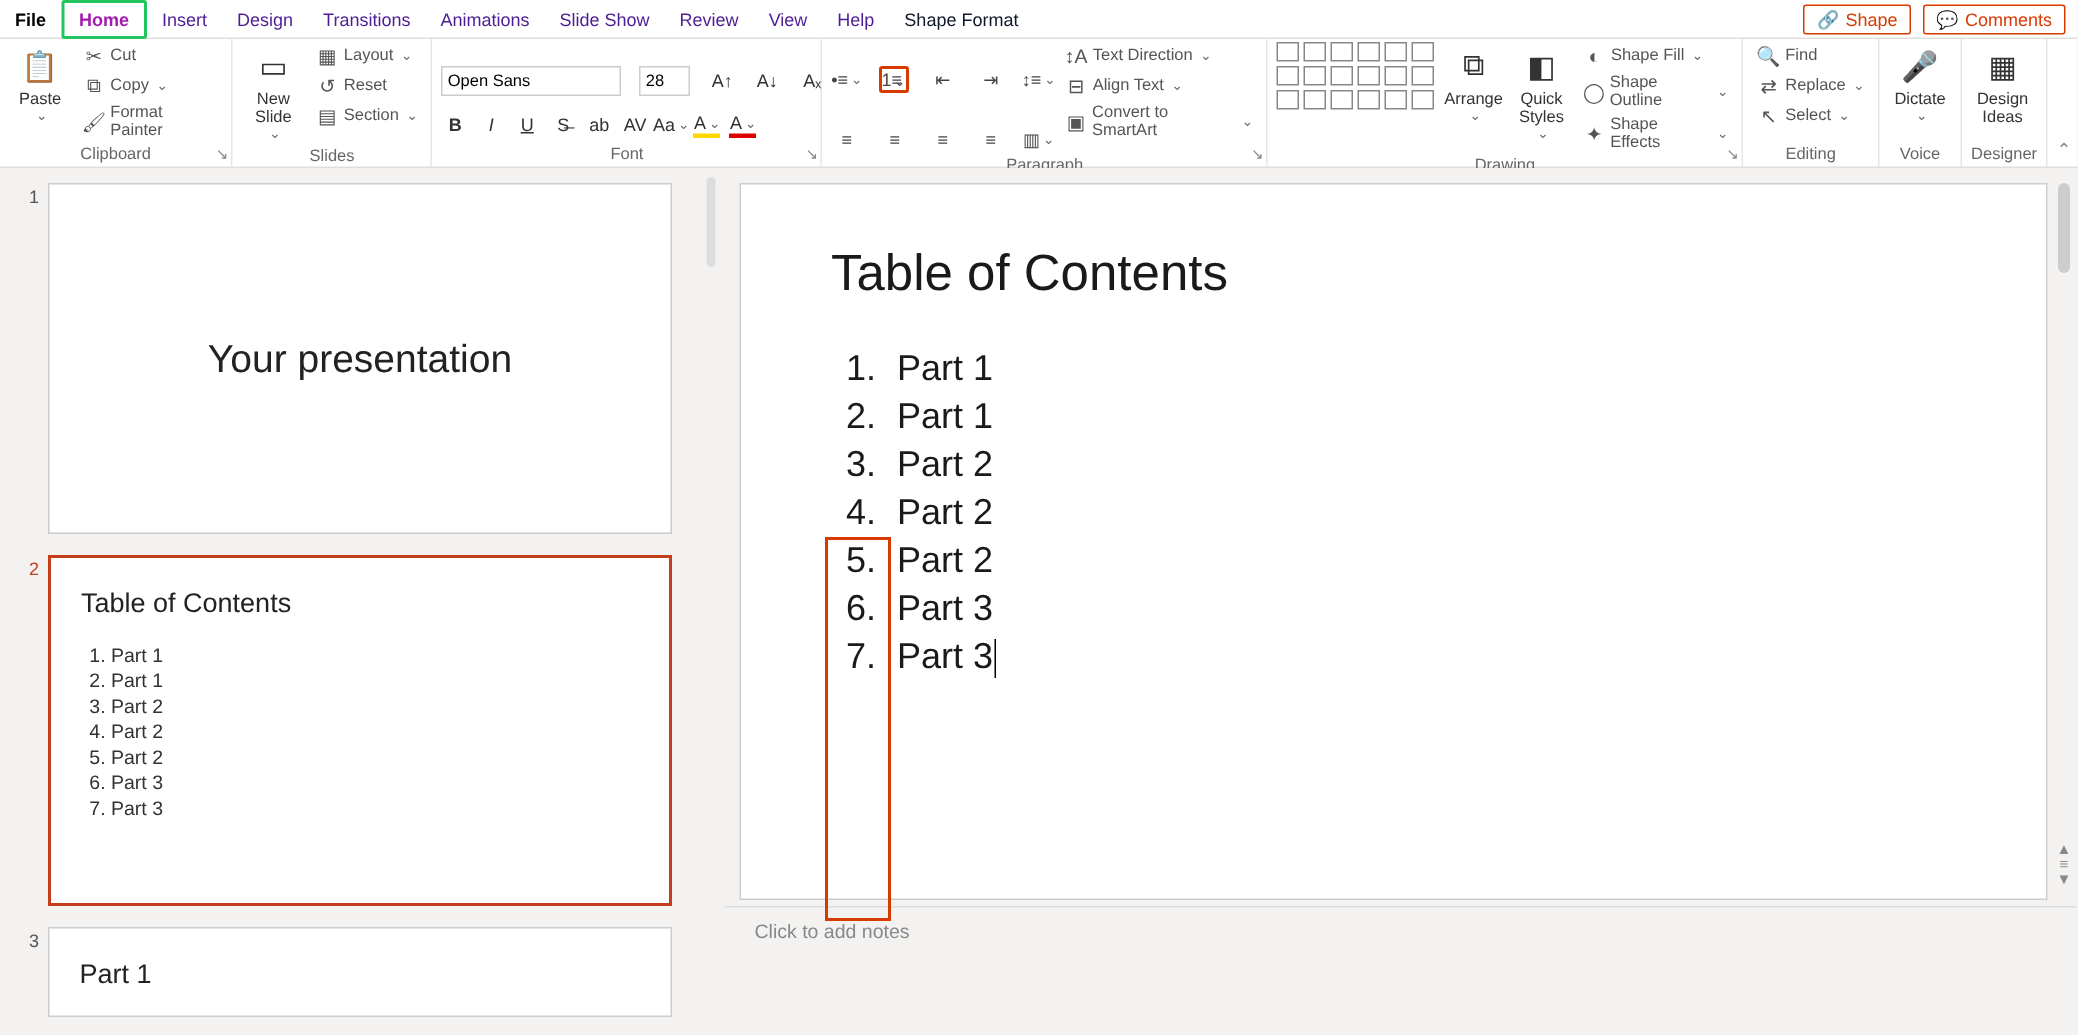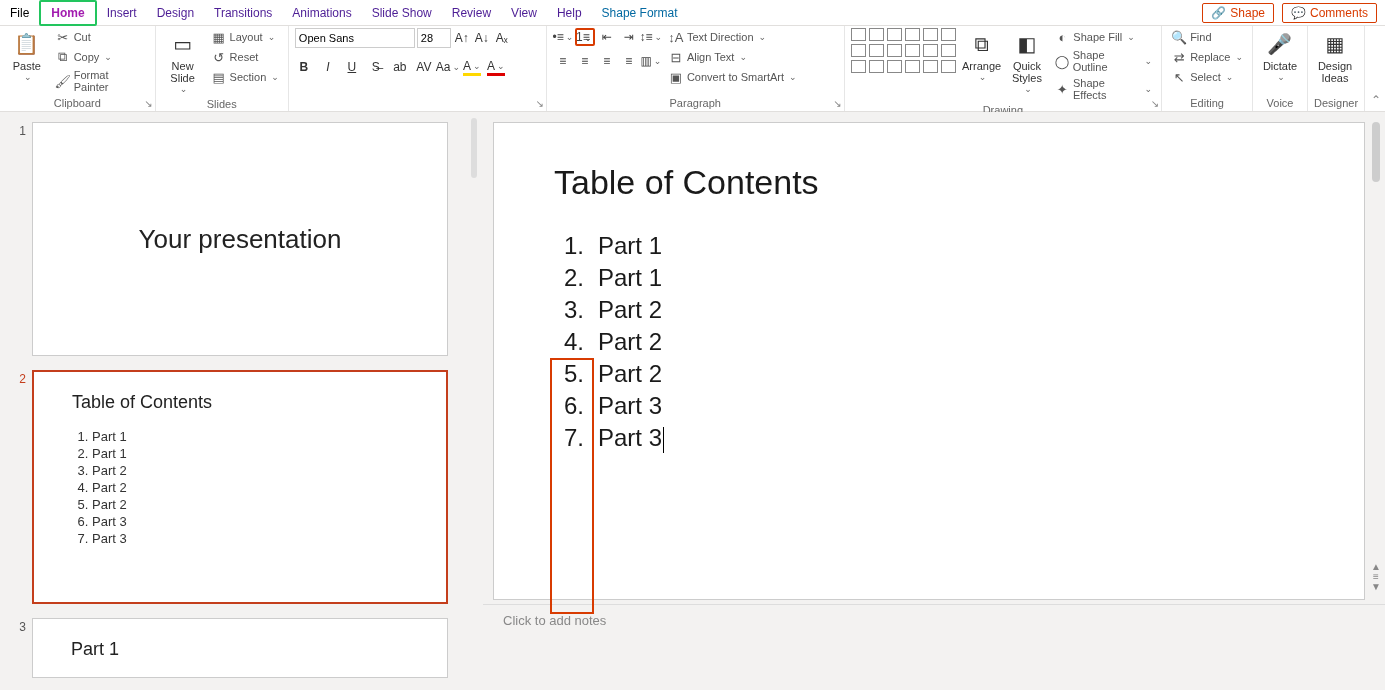--- a/index.html
+++ b/index.html
@@ -1,49 +1,49 @@
 <!DOCTYPE html>
 <html><head>
 <meta charset="utf-8">
 <style>
 * { box-sizing: border-box; margin: 0; padding: 0; }
 body { font-family: "Segoe UI", Arial, sans-serif; font-size: 12px; background: #f3f2f1; width: 1385px; height: 690px; overflow: hidden; }
 .tabbar { display: flex; align-items: center; height: 26px; background: #fff; border-bottom: 1px solid #e1dfdd; }
 .tab { padding: 4px 10px; color: #4c1d95; cursor: pointer; }
-.tab.file { font-weight: normal; color: #000; }
+.tab.file { font-weight: bold; color: #000; }
 .tab.active { border: 2px solid #22c55e; border-radius: 2px; color: #a21caf; font-weight: 600; }
-.tab.shapefmt { color: #0369a1; }
+.tab.shapefmt { color: #0f172a; }
 .spacer { flex: 1; }
 .topright-btn { border: 1px solid #d83b01; color: #d83b01; padding: 2px 8px; margin-right: 8px; border-radius: 2px; background: #fff; cursor: pointer; display: flex; align-items: center; gap: 4px; }
 .ribbon { display: flex; height: 86px; background: #fff; border-bottom: 1px solid #e1dfdd; }
 .group { display: flex; flex-direction: column; justify-content: space-between; padding: 2px 6px 0 6px; border-right: 1px solid #e6e6e6; position: relative; }
 .group-body { display: flex; gap: 4px; align-items: flex-start; flex: 1; }
 .group-label { text-align: center; font-size: 11px; color: #666; padding: 2px 0; }
 .vstack { display: flex; flex-direction: column; gap: 2px; }
-.hstack { display: flex; gap: 2px; align-items: center; }
+.hstack { display: flex; gap: 12px; align-items: center; margin-top: 16px; }
 .btn-big { display: flex; flex-direction: column; align-items: center; width: 42px; padding: 2px; cursor: pointer; font-size: 11px; color: #333; text-align: center; }
 .btn-big .ico { width: 28px; height: 28px; display: flex; align-items: center; justify-content: center; font-size: 20px; margin-bottom: 2px; }
 .btn-dd { display: flex; align-items: center; gap: 3px; padding: 1px 3px; cursor: pointer; font-size: 11px; color: #555; }
 .ico-sm { width: 16px; height: 16px; display: inline-flex; align-items: center; justify-content: center; font-size: 13px; }
 .font-name { width: 120px; height: 20px; border: 1px solid #ccc; font-size: 11px; padding: 1px 3px; background: #fff; }
 .font-size { width: 34px; height: 20px; border: 1px solid #ccc; font-size: 11px; padding: 1px 3px; text-align: left; background: #fff; }
 .fmt-row { display: flex; gap: 6px; align-items: center; margin-top: 4px; }
 .fmt-btn { width: 18px; height: 18px; display: inline-flex; align-items: center; justify-content: center; cursor: pointer; color: #333; }
 .para-btn { width: 20px; height: 18px; display: inline-flex; align-items: center; justify-content: center; cursor: pointer; color: #444; border: 1px solid transparent; position: relative; }
 .para-btn.hl { border: 2px solid #d83b01; border-radius: 2px; padding: 0 6px 0 2px; }
 .para-btn.hl::after { content: "⌄"; font-size: 9px; position: absolute; right: 1px; top: 3px; }
 .dlg { position: absolute; right: 2px; bottom: 2px; font-size: 10px; color: #888; cursor: pointer; }
 .shapes-grid { display: grid; grid-template-columns: repeat(6, 16px); grid-auto-rows: 14px; gap: 2px; }
 .shape-cell { border: 1px solid #888; width: 15px; height: 13px; }
 .workspace { display: flex; height: 578px; }
 .thumb-panel { width: 465px; background: #f3f2f1; overflow-y: auto; padding: 10px 10px 10px 6px; }
 .thumb-row { display: flex; align-items: flex-start; margin-bottom: 14px; }
 .thumb-num { width: 20px; font-size: 12px; color: #555; padding-top: 2px; text-align: right; margin-right: 6px; }
 .thumb-num.sel { color: #c43e1c; }
-.thumb { width: 416px; background: #fff; border: 1px solid #ccc; padding: 20px 38px; cursor: pointer; }
+.thumb { width: 416px; background: #fff; border: 1px solid #ccc; padding: 20px 20px; cursor: pointer; }
 .thumb.sel { border: 2px solid #c43e1c; }
 .thumb.slide1 { height: 234px; display: flex; align-items: center; justify-content: center; }
 .thumb.slide1 .title { font-size: 26px; font-weight: 400; color: #222; }
 .thumb.slide2 { height: 234px; }
 .thumb.slide2 .title { font-size: 18px; font-weight: 400; color: #222; margin-bottom: 16px; }
 .thumb.slide2 ol { font-size: 13px; color: #333; padding-left: 20px; }
 .thumb.slide2 li { margin-bottom: 2px; }
 .thumb.slide3 { height: 60px; }
 .thumb.slide3 .title { font-size: 18px; color: #222; }
 .splitter { width: 18px; background: #f3f2f1; display: flex; justify-content: center; }
@@ -165,20 +165,21 @@
             <u>U</u>
           </span>
         <span class="fmt-btn">S̶</span>
         <span class="fmt-btn">ab</span>
         <span class="fmt-btn">AV</span>
         <span class="fmt-btn">Aa<span class="chev">⌄</span></span>
         <span class="fmt-btn" style="border-bottom:3px solid #ffd800;">A<span class="chev">⌄</span></span>
         <span class="fmt-btn" style="border-bottom:3px solid #d00;">A<span class="chev">⌄</span></span>
       </div>
     </div>
+    <div class="group-label">Font</div>
     <span class="dlg">↘</span>
   </div>
 
   <div class="group" style="width:300px;">
     <div class="group-body">
       <div class="vstack" style="gap:6px;">
         <div class="hstack">
           <span class="para-btn">•≡<span class="chev">⌄</span></span>
           <span class="para-btn hl">1≡</span>
           <span class="para-btn">⇤</span>

